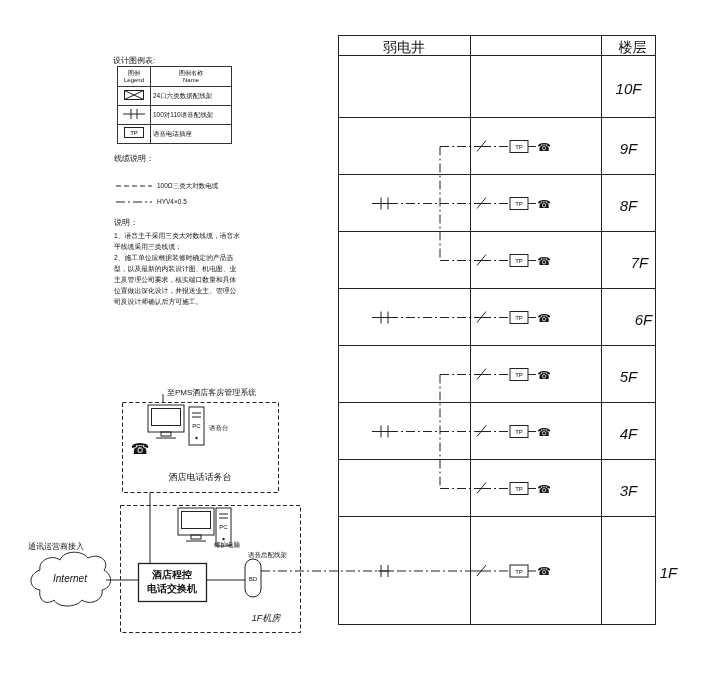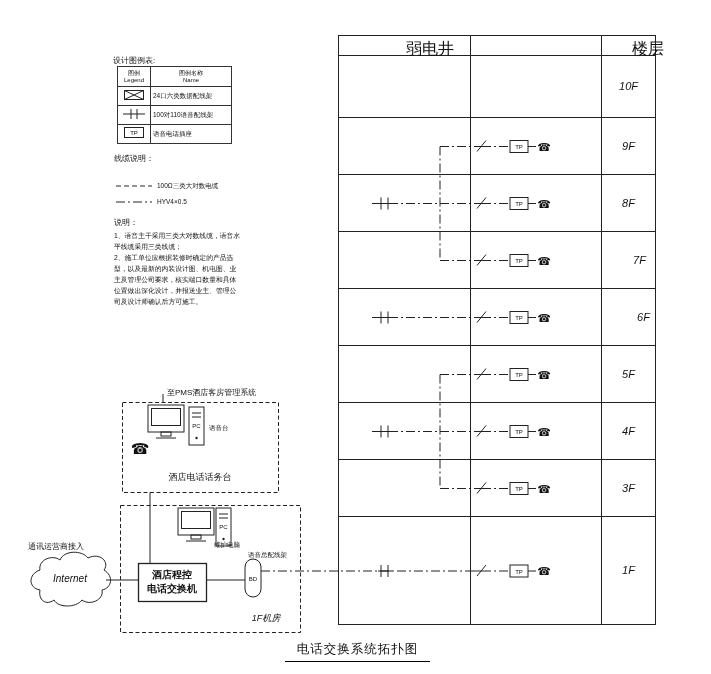--- a/index.html
+++ b/index.html
@@ -12,22 +12,22 @@
   .dd{stroke:#222;stroke-width:1;fill:none;stroke-dasharray:9 3 2 3;}
   .dash{stroke:#222;stroke-width:1;fill:none;stroke-dasharray:5 3;}
   .dbox{fill:none;stroke:#222;stroke-width:1;stroke-dasharray:4 2.5;}
   .t6{font:6px "Liberation Sans",sans-serif;fill:#111;}
   .phone{font:11px "DejaVu Sans",sans-serif;fill:#111;}
   .phonebig{font:15px "DejaVu Sans",sans-serif;fill:#111;}
   .lbl7{font-size:6.5px;line-height:8px;}
   .lbl8{font-size:8px;}
   .lbl9{font-size:9px;}
   .note{font-size:6.8px;line-height:11px;white-space:nowrap;}
-  .floor{font-size:11px;font-style:italic;text-align:center;width:55px;}
-  .hdr{font-size:16px;text-align:right;}
+  .floor{font-size:15px;font-style:italic;text-align:center;width:55px;}
+  .hdr{font-size:14px;text-align:center;}
   table.legend{border-collapse:collapse;}
   table.legend td{border:1px solid #333;padding:0 2px;vertical-align:middle;}
   td.symcell{width:28px;text-align:center;}
   td.namecell{width:76px;font-size:6.5px;white-space:nowrap;}
   .hcell{font-size:6px;text-align:center;line-height:7px;}
   .pbx{font-size:10px;font-weight:600;text-align:center;line-height:14px;width:68px;}
   .center{text-align:center;}
 </style>
 </head>
 <body>
@@ -143,21 +143,21 @@
   <div class="abs hdr" style="left:354px;top:39px;width:100px;">弱电井</div>
   <div class="abs hdr" style="left:601px;top:39px;width:63px;">楼层</div>
   <div class="abs floor" style="left:601px;top:80px;">10F</div>
   <div class="abs floor" style="left:601px;top:140px;">9F</div>
   <div class="abs floor" style="left:601px;top:197px;">8F</div>
   <div class="abs floor" style="left:612px;top:254px;">7F</div>
   <div class="abs floor" style="left:601px;top:311px;margin-left:15px;">6F</div>
   <div class="abs floor" style="left:601px;top:368px;">5F</div>
   <div class="abs floor" style="left:601px;top:425px;">4F</div>
   <div class="abs floor" style="left:601px;top:482px;">3F</div>
-  <div class="abs floor" style="left:601px;top:564px;">1F</div>
+  <div class="abs floor" style="left:601px;top:564px;padding-left:40px;">1F</div>
 
   <div class="abs lbl8" style="left:113px;top:55px;text-align:right;">设计图例表:</div>
   <table class="legend abs" style="left:117px;top:66px;">
     <tbody>
         <tr style="height:20px;">
       <td class="symcell">
         <div class="hcell">图例</div>
         <div class="hcell">Legend</div>
       </td>
       <td class="namecell">
@@ -218,15 +218,14 @@
   <div class="abs lbl7" style="left:248px;top:551px;">语音总配线架</div>
   <div class="abs" style="left:138px;top:568px;">
     <div class="pbx">酒店程控</div>
     <div class="pbx">电话交换机</div>
   </div>
   <div class="abs lbl9 center" style="left:236px;top:612px;width:60px;font-style:italic;">1F机房</div>
 
   <div class="abs lbl8" style="left:28px;top:541px;">通讯运营商接入</div>
   <div class="abs center" style="left:40px;top:573px;width:60px;font-size:10px;font-style:italic;">Internet</div>
 
-  <div class="abs center" style="left:285px;top:641px;width:145px;font-size:12.5px;letter-spacing:1px;border-bottom:1.5px solid #000;padding-bottom:3px;">电话交换系统拓扑图</div>
 
 </div>
 
 </body></html>

